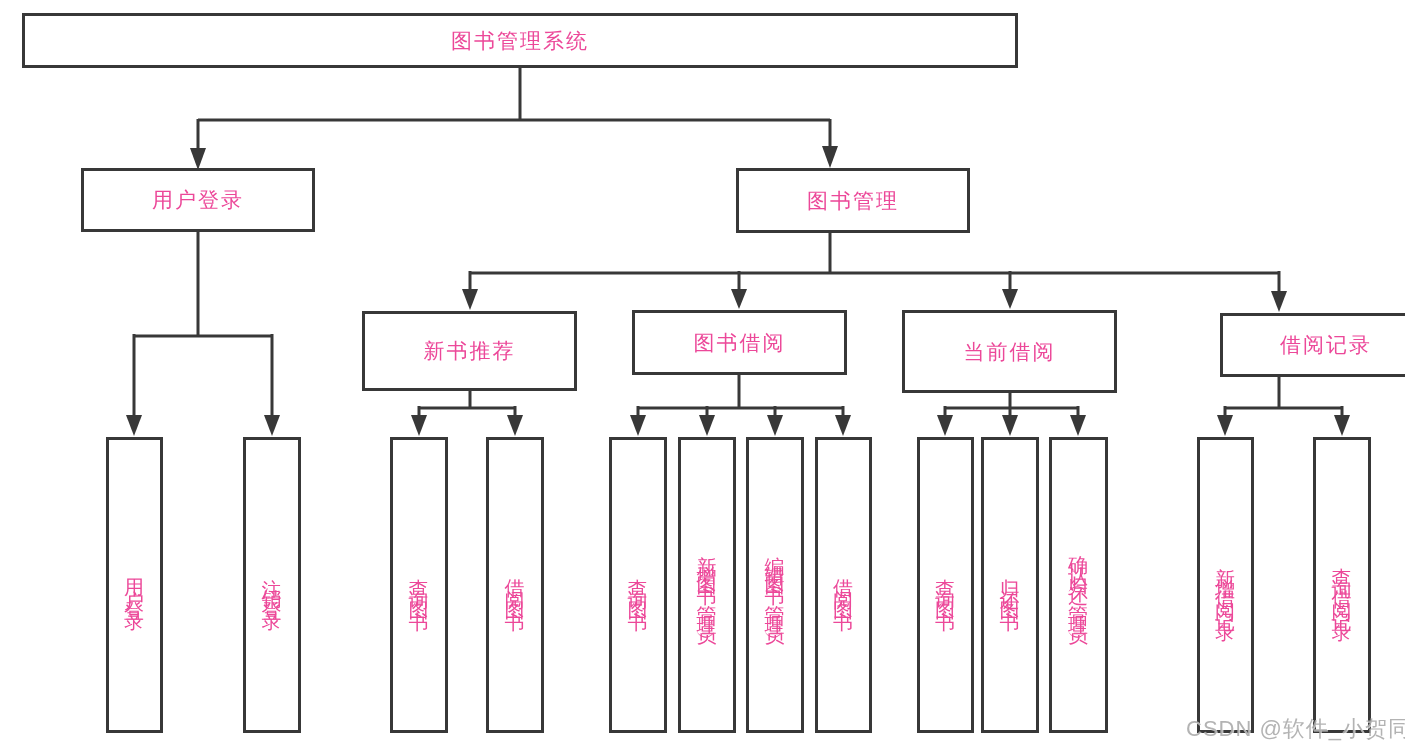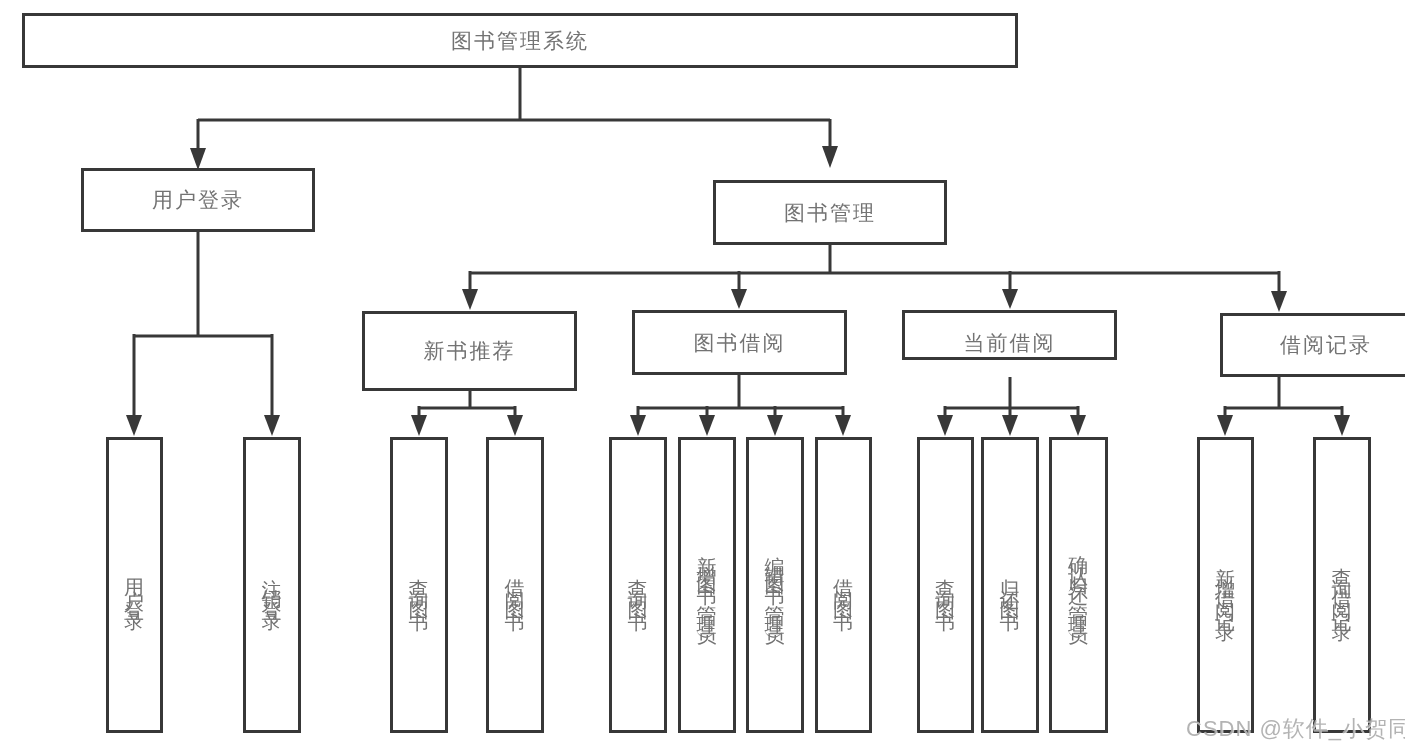--- a/index.html
+++ b/index.html
@@ -18,21 +18,21 @@
     pointer-events: none;
   }
   .box {
     position: absolute;
     box-sizing: border-box;
     background: #ffffff;
     border: 3px solid #383838;
     display: flex;
     align-items: center;
     justify-content: center;
-    color: #737373;
+    color: #ec4899;
   }
   .hbox span {
     font-size: 21px;
     letter-spacing: 2px;
     white-space: nowrap;
   }
   .vbox span {
     writing-mode: vertical-rl;
     text-orientation: mixed;
     font-size: 20px;
@@ -104,31 +104,31 @@
     </g>
   </svg>
 
   <div class="box hbox" style="left:22px; top:13px; width:996px; height:55px;">
     <span>图书管理系统</span>
   </div>
 
   <div class="box hbox" style="left:81px; top:168px; width:234px; height:64px;">
     <span>用户登录</span>
   </div>
-  <div class="box hbox" style="left:713px; top:168px; width:234px; height:65px;margin-top:12px;">
+  <div class="box hbox" style="left:736px; top:168px; width:234px; height:65px;">
     <span>图书管理</span>
   </div>
 
   <div class="box hbox" style="left:362px; top:311px; width:215px; height:80px;">
     <span>新书推荐</span>
   </div>
   <div class="box hbox" style="left:632px; top:310px; width:215px; height:65px;">
     <span>图书借阅</span>
   </div>
-  <div class="box hbox" style="left:902px; top:310px; width:215px; height:50px;align-items:flex-end;">
+  <div class="box hbox" style="left:902px; top:310px; width:215px; height:83px;">
     <span>当前借阅</span>
   </div>
   <div class="box hbox" style="left:1173px; top:313px; width:212px; height:64px;margin-left:47px;">
     <span>借阅记录</span>
   </div>
 
   <div class="box vbox" style="left:106px; top:437px; width:57px; height:296px;">
     <span>用户登录</span>
   </div>
   <div class="box vbox" style="left:243px; top:437px; width:58px; height:296px;">

